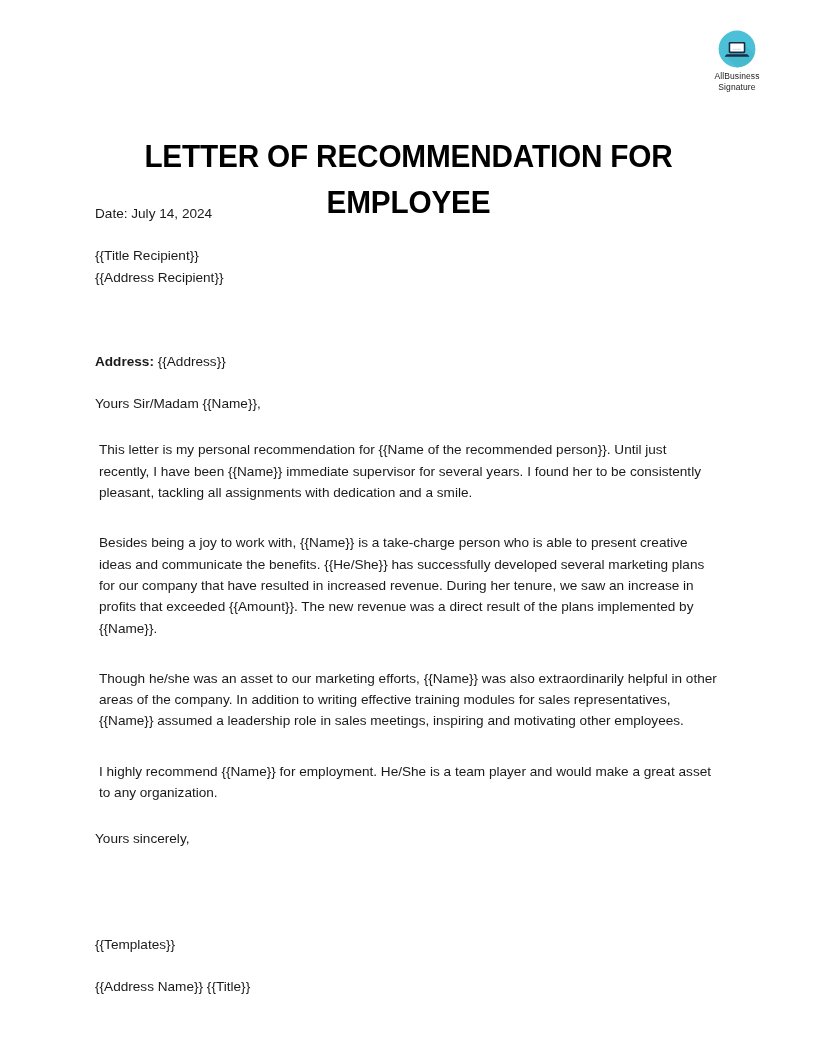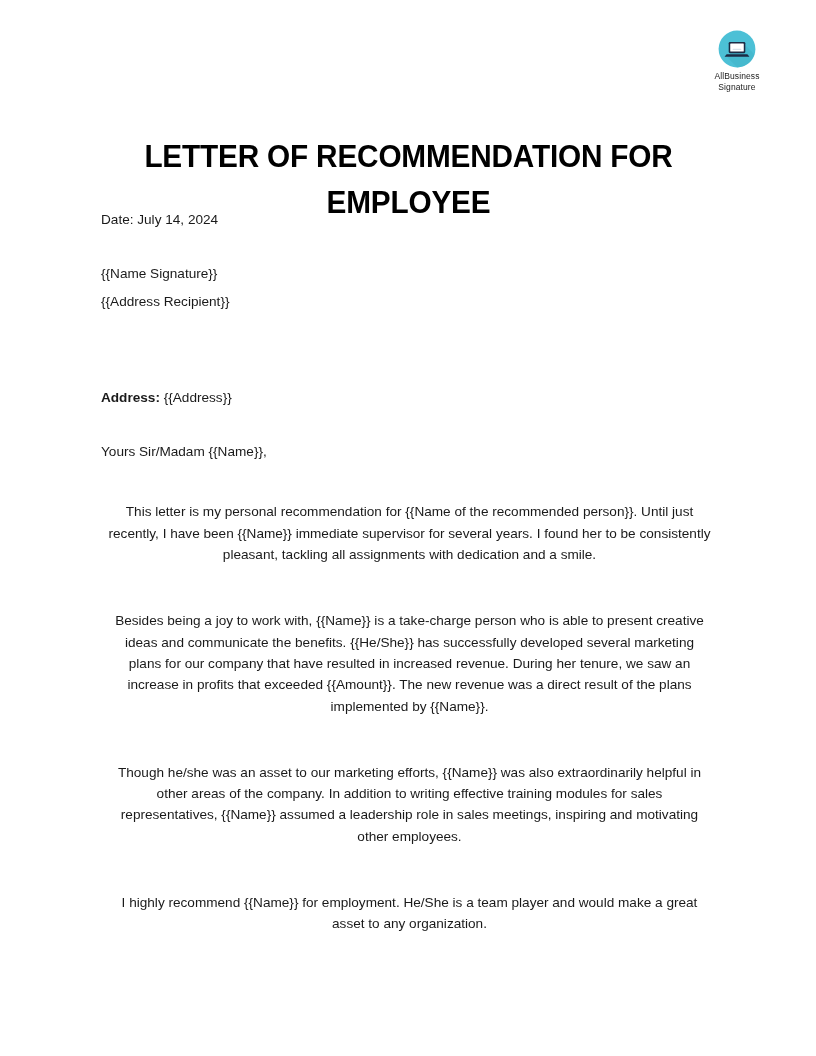--- a/index.html
+++ b/index.html
@@ -79,34 +79,34 @@
     top: 203px;
     left: 95px;
     width: 629px;
     font-size: 13.6px;
     line-height: 21.3px;
     color: #1a1a1a;
     text-align: left;
   }
 
   .line {
-    margin: 6px;
+    margin: 0;
   }
 
   .block-gap-sm {
     height: 21px;
   }
 
   .block-gap-lg {
     height: 63px;
   }
 
   .para {
-    margin: 12px;
-    text-align: center;
+    margin: 4px;
+    text-align: left;
   }
 
   .strong {
     font-weight: bold;
   }
 </style>
 </head>
 <body>
 
 <div class="page">
@@ -127,21 +127,21 @@
   </div>
 
   <h1 class="doc-title">LETTER OF RECOMMENDATION FOR EMPLOYEE</h1>
 
   <div class="letter">
 
     <p class="line">Date: July 14, 2024</p>
 
     <div class="block-gap-sm"></div>
 
-    <p class="line">{{Name Signature}}</p>
+    <p class="line">{{Title Recipient}}</p>
     <p class="line">{{Address Recipient}}</p>
 
     <div class="block-gap-lg"></div>
 
     <p class="line">
       <span class="strong">Address:</span><span>&nbsp;</span><span>{{Address}}</span>
     </p>
 
     <div class="block-gap-sm"></div>
 
@@ -158,20 +158,21 @@
     <div class="block-gap-sm"></div>
 
     <p class="para">Though he/she was an asset to our marketing efforts, {{Name}} was also extraordinarily helpful in other areas of the company. In addition to writing effective training modules for sales representatives, {{Name}} assumed a leadership role in sales meetings, inspiring and motivating other employees.</p>
 
     <div class="block-gap-sm"></div>
 
     <p class="para">I highly recommend  {{Name}} for employment.  He/She is a team player and would make a great asset to any organization.</p>
 
     <div class="block-gap-sm"></div>
 
+    <p class="line">Yours sincerely,</p>
 
     <div class="block-gap-lg"></div>
     <div class="block-gap-sm"></div>
 
     <p class="line">{{Templates}}</p>
 
     <div class="block-gap-sm"></div>
 
     <p class="line">{{Address Name}} {{Title}}</p>
 

